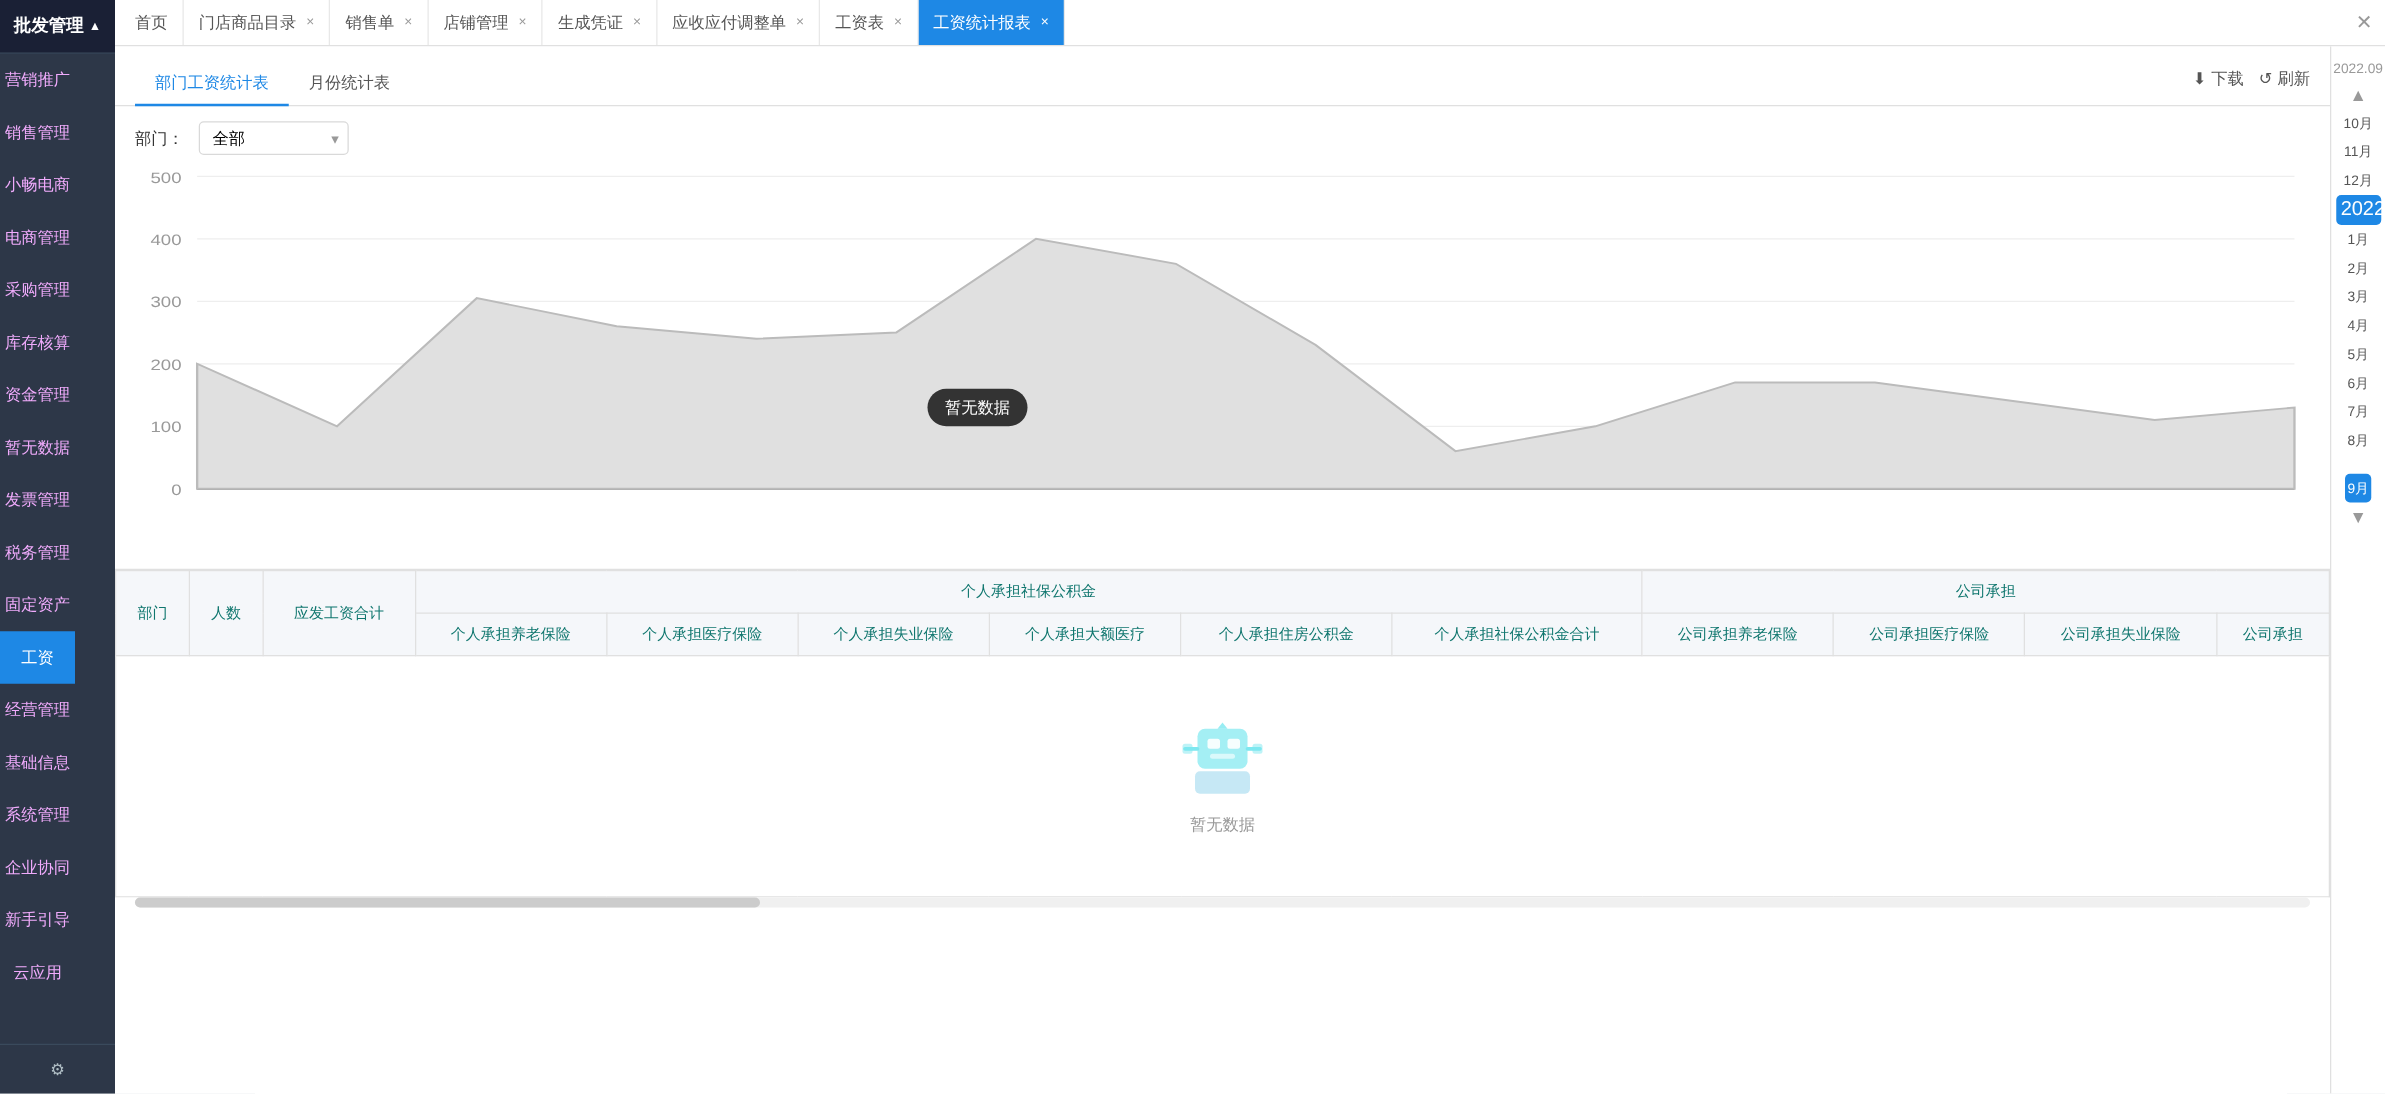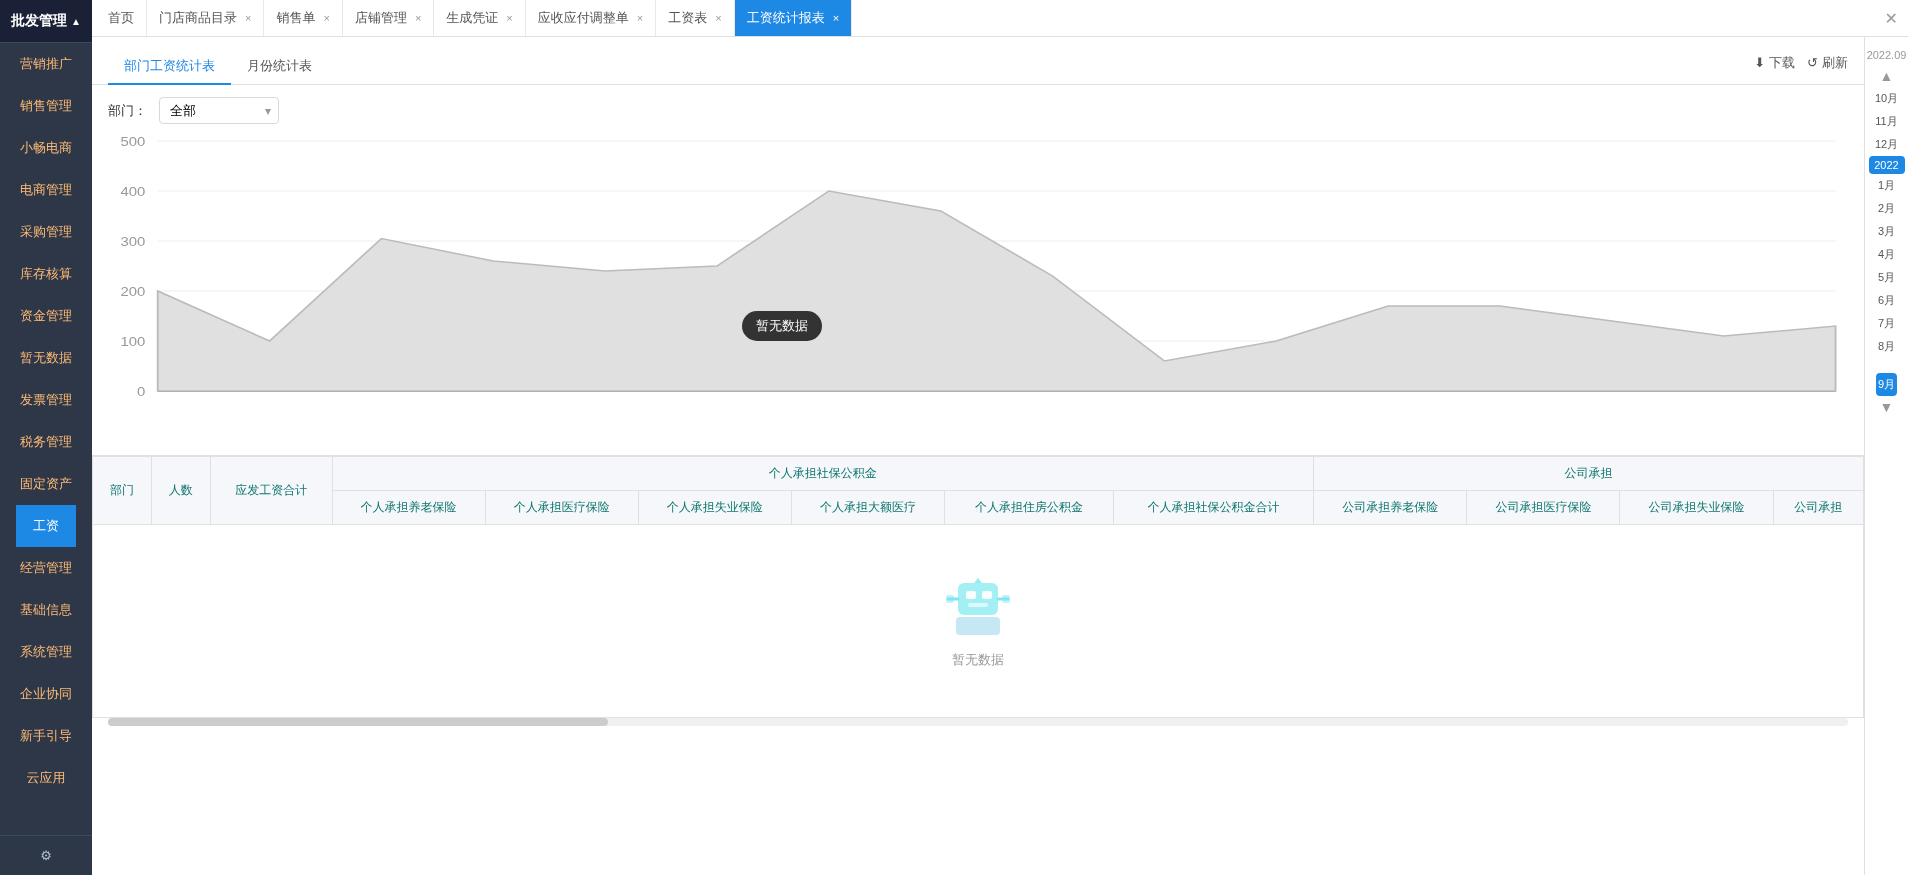--- a/index.html
+++ b/index.html
@@ -4,42 +4,42 @@
   <style>
     * { box-sizing: border-box; margin: 0; padding: 0; }
     body { font-family: 'Microsoft YaHei', '微软雅黑', sans-serif; font-size: 13px; background: #f0f2f5; display: flex; height: 875px; overflow: hidden; }
 
     
     .sidebar {
       width: 92px;
       background: #2d3748;
       display: flex;
       flex-direction: column;
-      align-items: center;
+      align-items: flex-start;
       height: 100%;
       flex-shrink: 0;
     }
     .sidebar-header {
       width: 100%;
       background: #1a2035;
       color: #fff;
       text-align: center;
       padding: 12px 4px;
       font-size: 14px;
       font-weight: bold;
       display: flex;
       align-items: center;
       justify-content: center;
       gap: 4px;
       border-bottom: 1px solid #3a4a5c;
     }
     .sidebar-header .arrow { font-size: 10px; }
     .sidebar-item {
       width: 100%;
-      color: #fdba74;
+      color: #f0abfc;
       text-align: center;
       padding: 12px 4px;
       cursor: pointer;
       font-size: 13px;
       transition: background 0.2s;
     }
     .sidebar-item.active { background: #1e88e5; color: #fff; }
     .sidebar-footer {
       margin-top: auto;
       width: 100%;
@@ -269,21 +269,21 @@
     .timeline-panel .month-label.active {
       background: #1e88e5;
       color: #fff;
       border-radius: 4px;
       margin-top: 15px;
     }
     .timeline-panel .year-badge {
       background: #1e88e5;
       color: #fff;
       border-radius: 4px;
-      font-size: 11px;
+      font-size: 16px;
       padding: 3px 4px;
       cursor: pointer;
       text-align: center;
       width: 36px;
     }
     .timeline-nav {
       display: flex;
       align-items: center;
       justify-content: center;
       color: #999;

